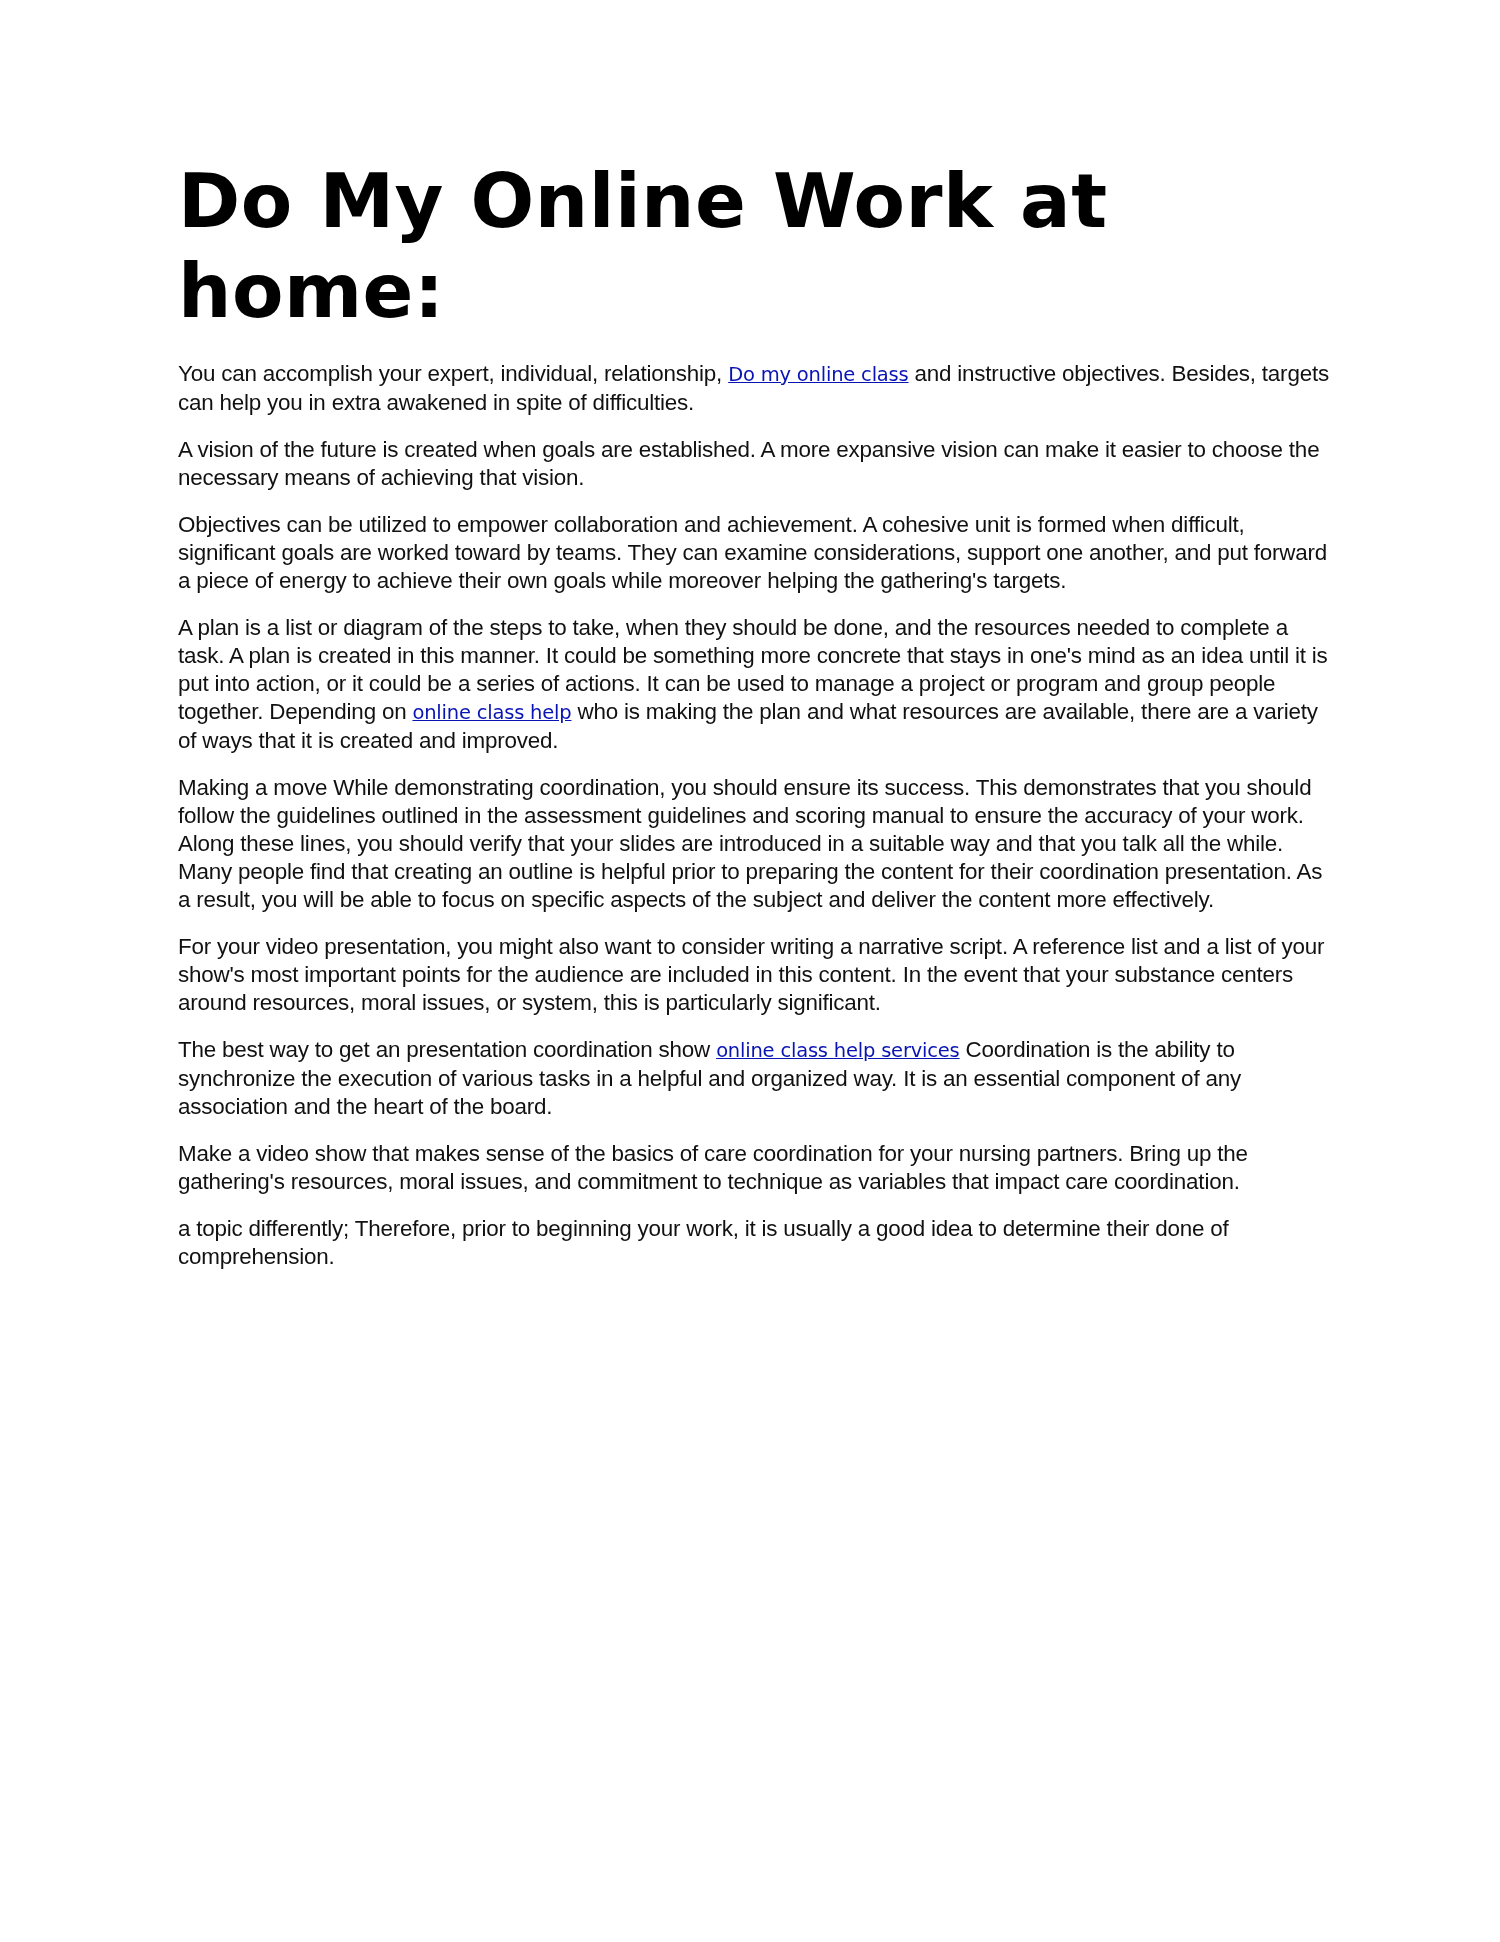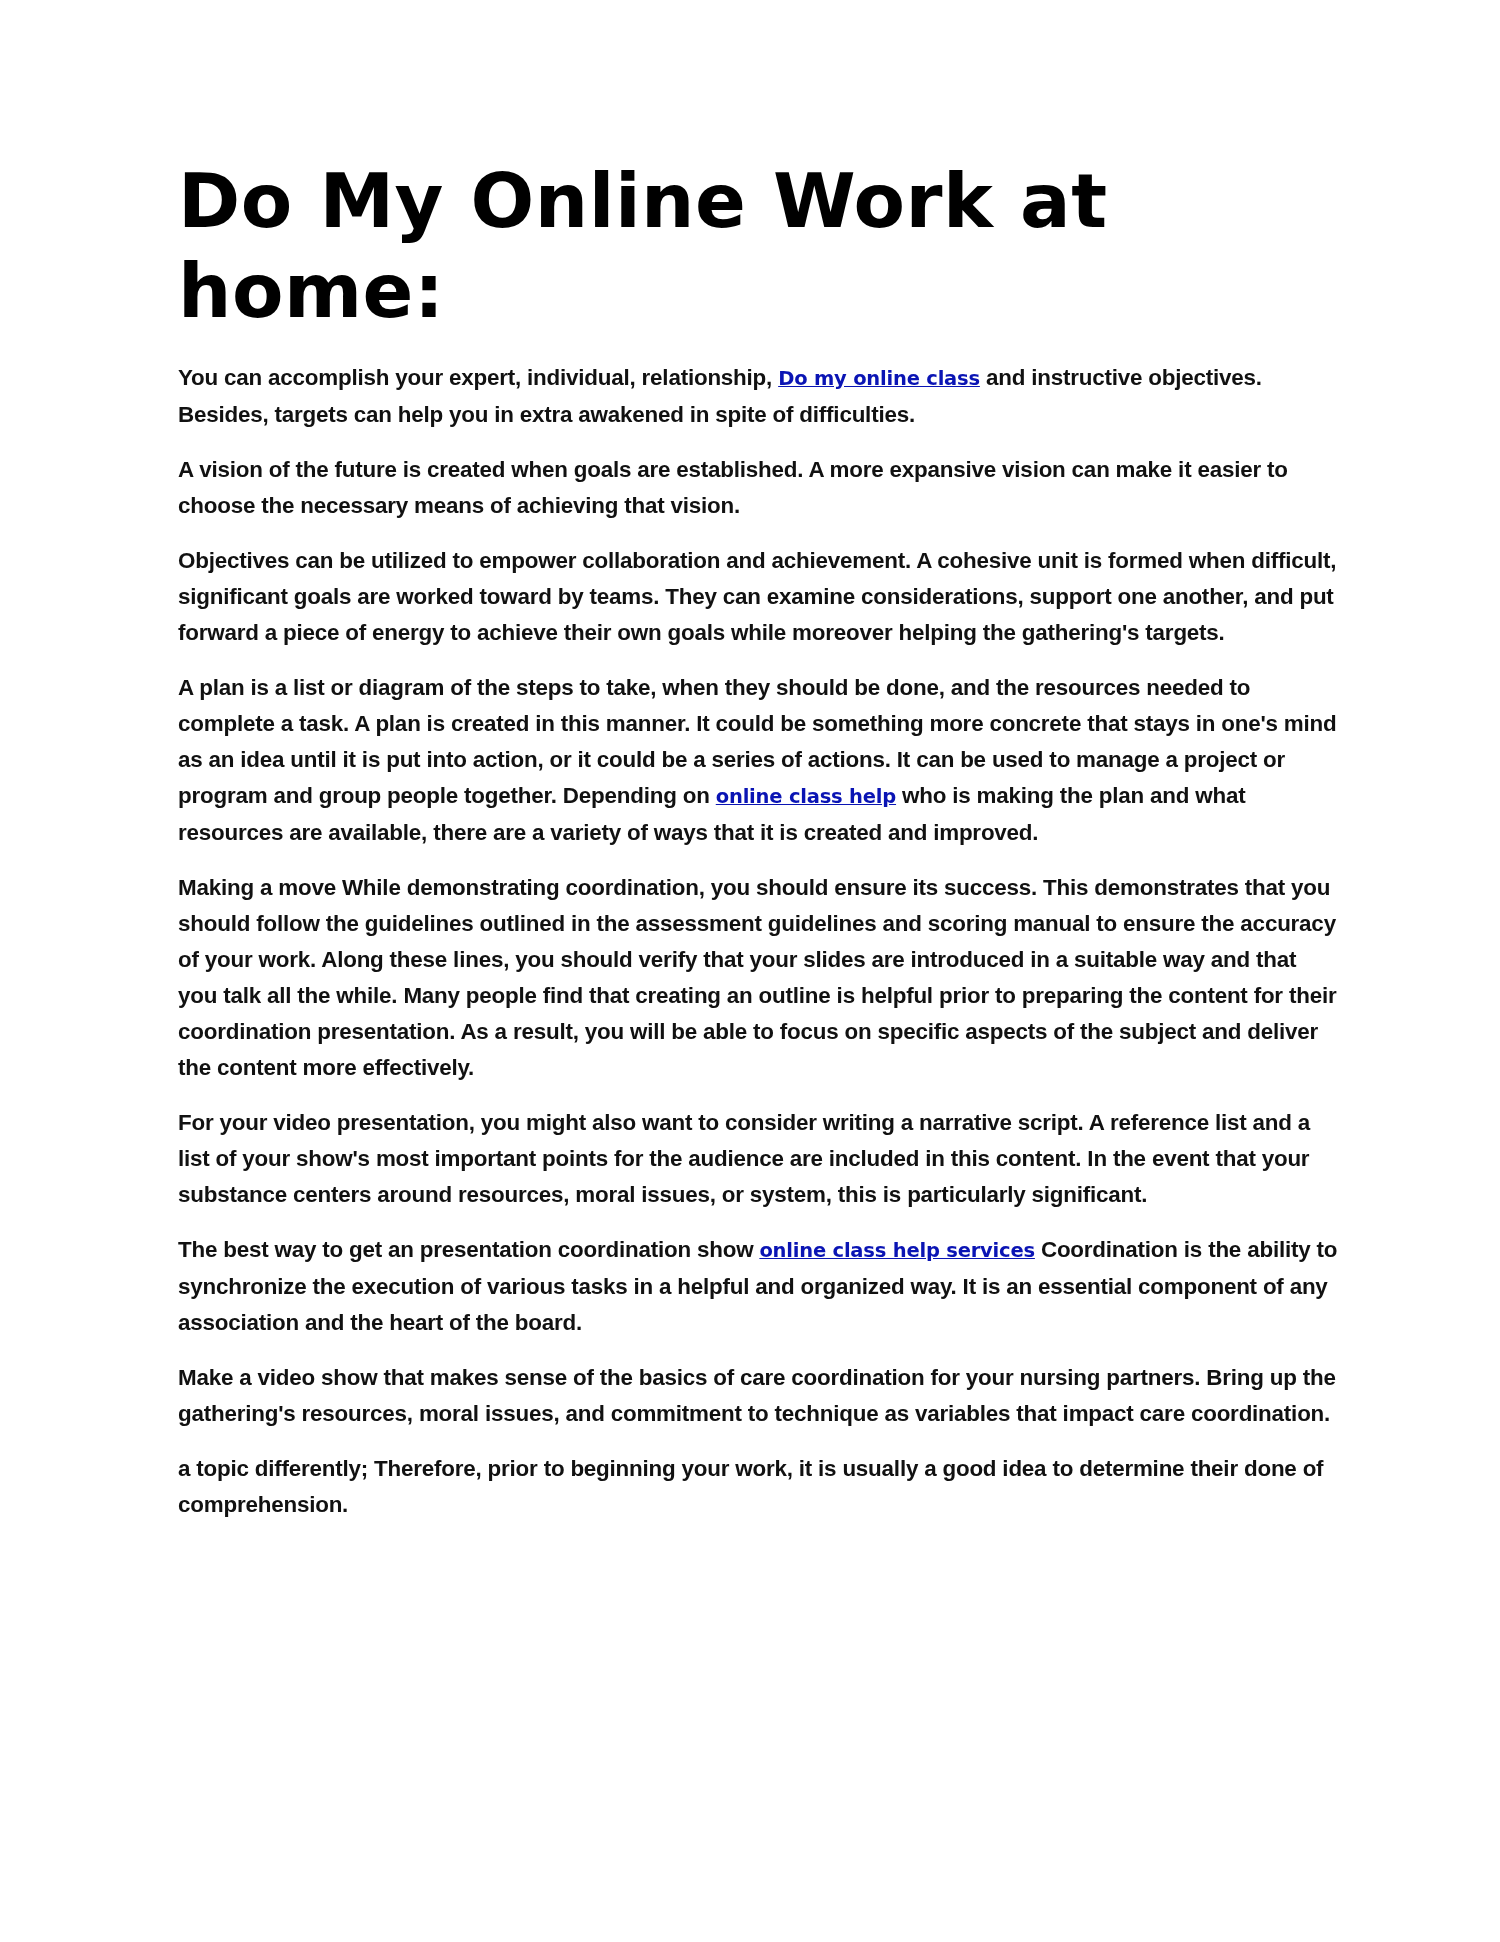--- a/index.html
+++ b/index.html
@@ -15,25 +15,24 @@
       font-weight: bold;
       font-size: 75px;
       line-height: 90px;
       margin: 0 0 24px 0;
       color: #000;
       letter-spacing: 0.5px;
     }
     p {
       font-family: "Liberation Sans", sans-serif;
       font-size: 22.4px;
-      line-height: 36px;
+      line-height: 28px;
       margin: 0 0 19px 0;
       color: #111;
       letter-spacing: -0.2px;
-      font-weight: bold;
     }
     a {
       color: #1a0dab;
       color: #0a14b4;
       text-decoration: underline;
       font-family: "DejaVu Sans", sans-serif;
       font-size: 19.5px;
     }
   </style>
 </head>

